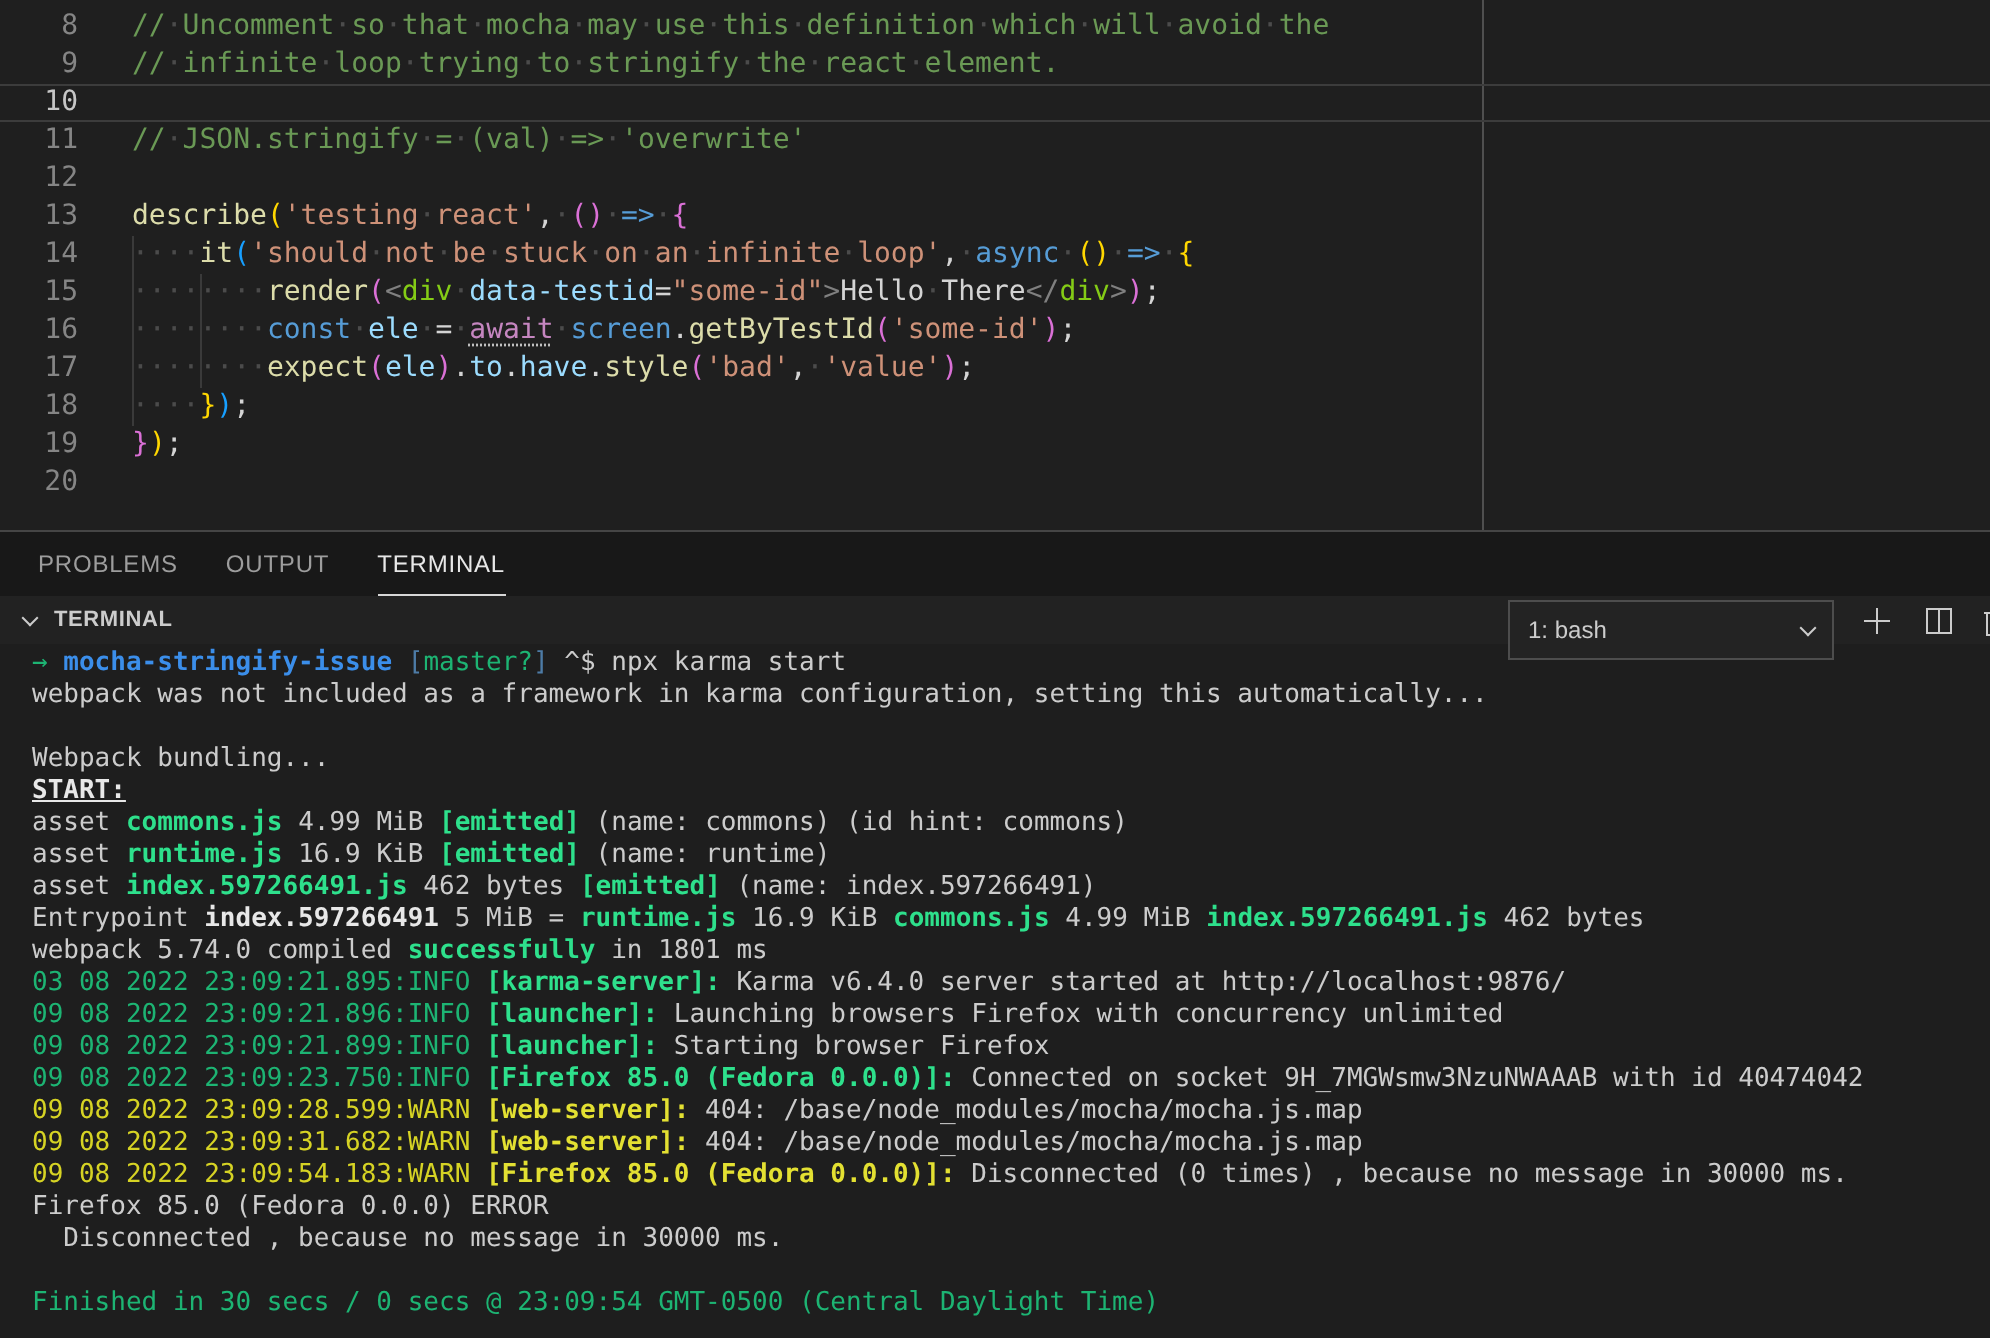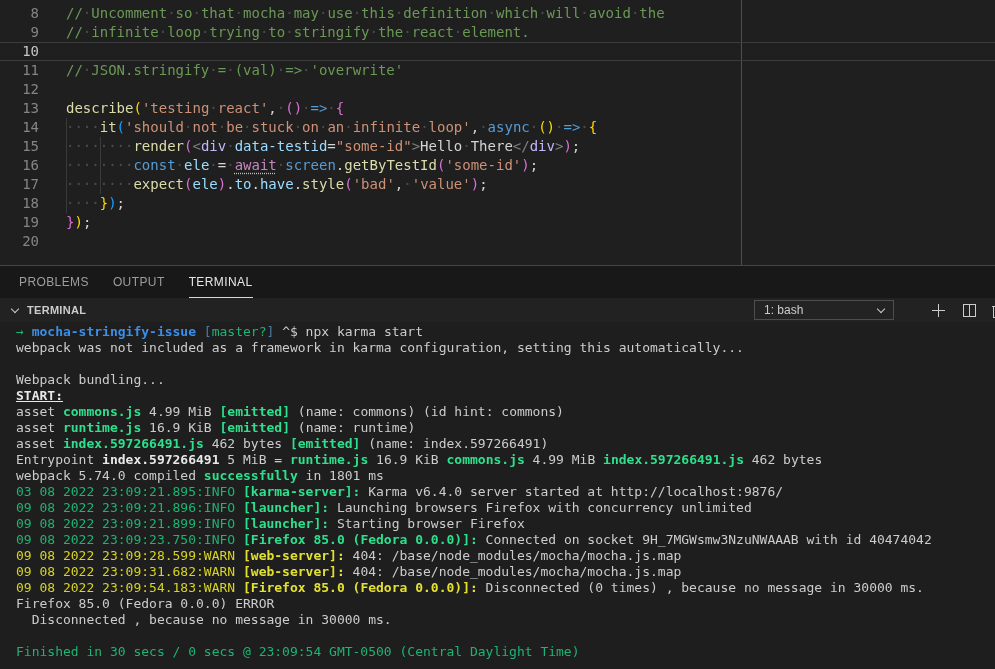--- a/index.html
+++ b/index.html
@@ -18,41 +18,41 @@
   .indent-guide { position:absolute; top:0; bottom:0; width:1px; background:#3a3a3a; }
 
   .t-cm { color:#6a9955; }
   .t-fn { color:#dcdcaa; }
   .t-s  { color:#ce9178; }
   .t-k  { color:#569cd6; }
   .t-aw { color:#c586c0; text-decoration:underline dotted #bfbfbf; text-underline-offset:3px;margin-top:20px; }
   .t-v  { color:#9cdcfe; }
   .t-p  { color:#d4d4d4; }
   .t-tp { color:#808080; }
-  .t-tg { color:#c4b5fd; }
+  .t-tg { color:#84cc16; }
   .t-b1 { color:#ffd700; }
   .t-b2 { color:#da70d6; }
   .t-b3 { color:#179fff; }
   .ws   { color:rgba(255,255,255,0.20); }
 
   
   .panel { border-top:1px solid #454545; height:404px; background:#1e1e1e; }
   .panel-tabs { height:32px; background:#181818; display:flex; align-items:stretch; padding-left:19px; }
   .panel-tab { font-size:12px; letter-spacing:0.4px; color:#9d9d9d; display:flex; align-items:center;
                margin-right:24px; border-bottom:1px solid transparent; cursor:pointer; }
   .panel-tab.active { color:#e7e7e7; border-bottom-color:#d7d7d7; }
 
   .terminal-header { height:24px; background:#222222; position:relative; display:flex; align-items:center; padding-left:10px; }
   .chev { width:6px; height:6px; border-left:1px solid #cccccc; border-bottom:1px solid #cccccc;
           transform:rotate(-45deg); margin:-2px 9px 0 2px; }
   .header-title { font-size:11px; font-weight:bold; color:#cccccc; letter-spacing:0.3px; }
 
-  .shell-select { position:absolute; left:754px; top:2px; width:140px; height:20px; background:#232323;
+  .shell-select { position:absolute; left:754px; top:2px; width:163px; height:20px; background:#232323;
                   border:1px solid #4d4d4d; color:#cccccc; font-size:12px; display:flex; align-items:center;
-                  justify-content:space-between; padding:4px 9px; cursor:pointer; }
+                  justify-content:space-between; padding:14px 9px; cursor:pointer; }
   .shell-select .chev { margin:-2px 0 0 0; border-color:#cccccc; }
 
   .icon-btn { position:absolute; top:0; width:26px; height:24px; display:flex; align-items:center; justify-content:center; cursor:pointer; }
   .plus-icon { position:relative; width:13px; height:13px; }
   .plus-icon::before { content:""; position:absolute; left:0; top:6px; width:13px; height:1px; background:#cccccc; }
   .plus-icon::after  { content:""; position:absolute; left:6px; top:0; width:1px; height:13px; background:#cccccc; }
   .split-icon { width:13px; height:13px; border:1px solid #cccccc; position:relative; }
   .split-icon::before { content:""; position:absolute; left:5px; top:0; width:1px; height:11px; background:#cccccc; }
   .trash-icon { width:11px; height:13px; position:relative; }
   .trash-icon::before { content:""; position:absolute; left:1px; top:3px; width:9px; height:10px; border:1px solid #cccccc; border-top:none; }

